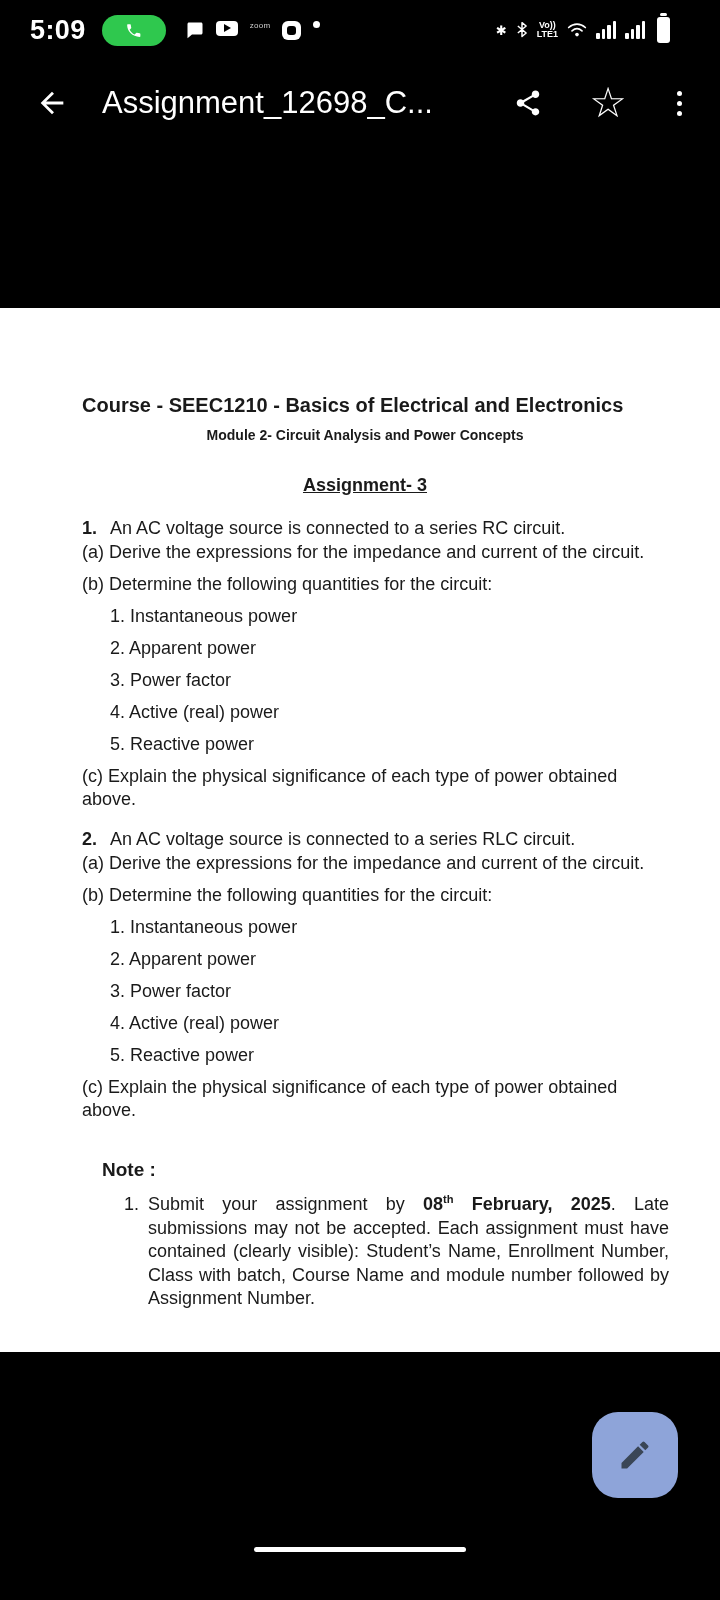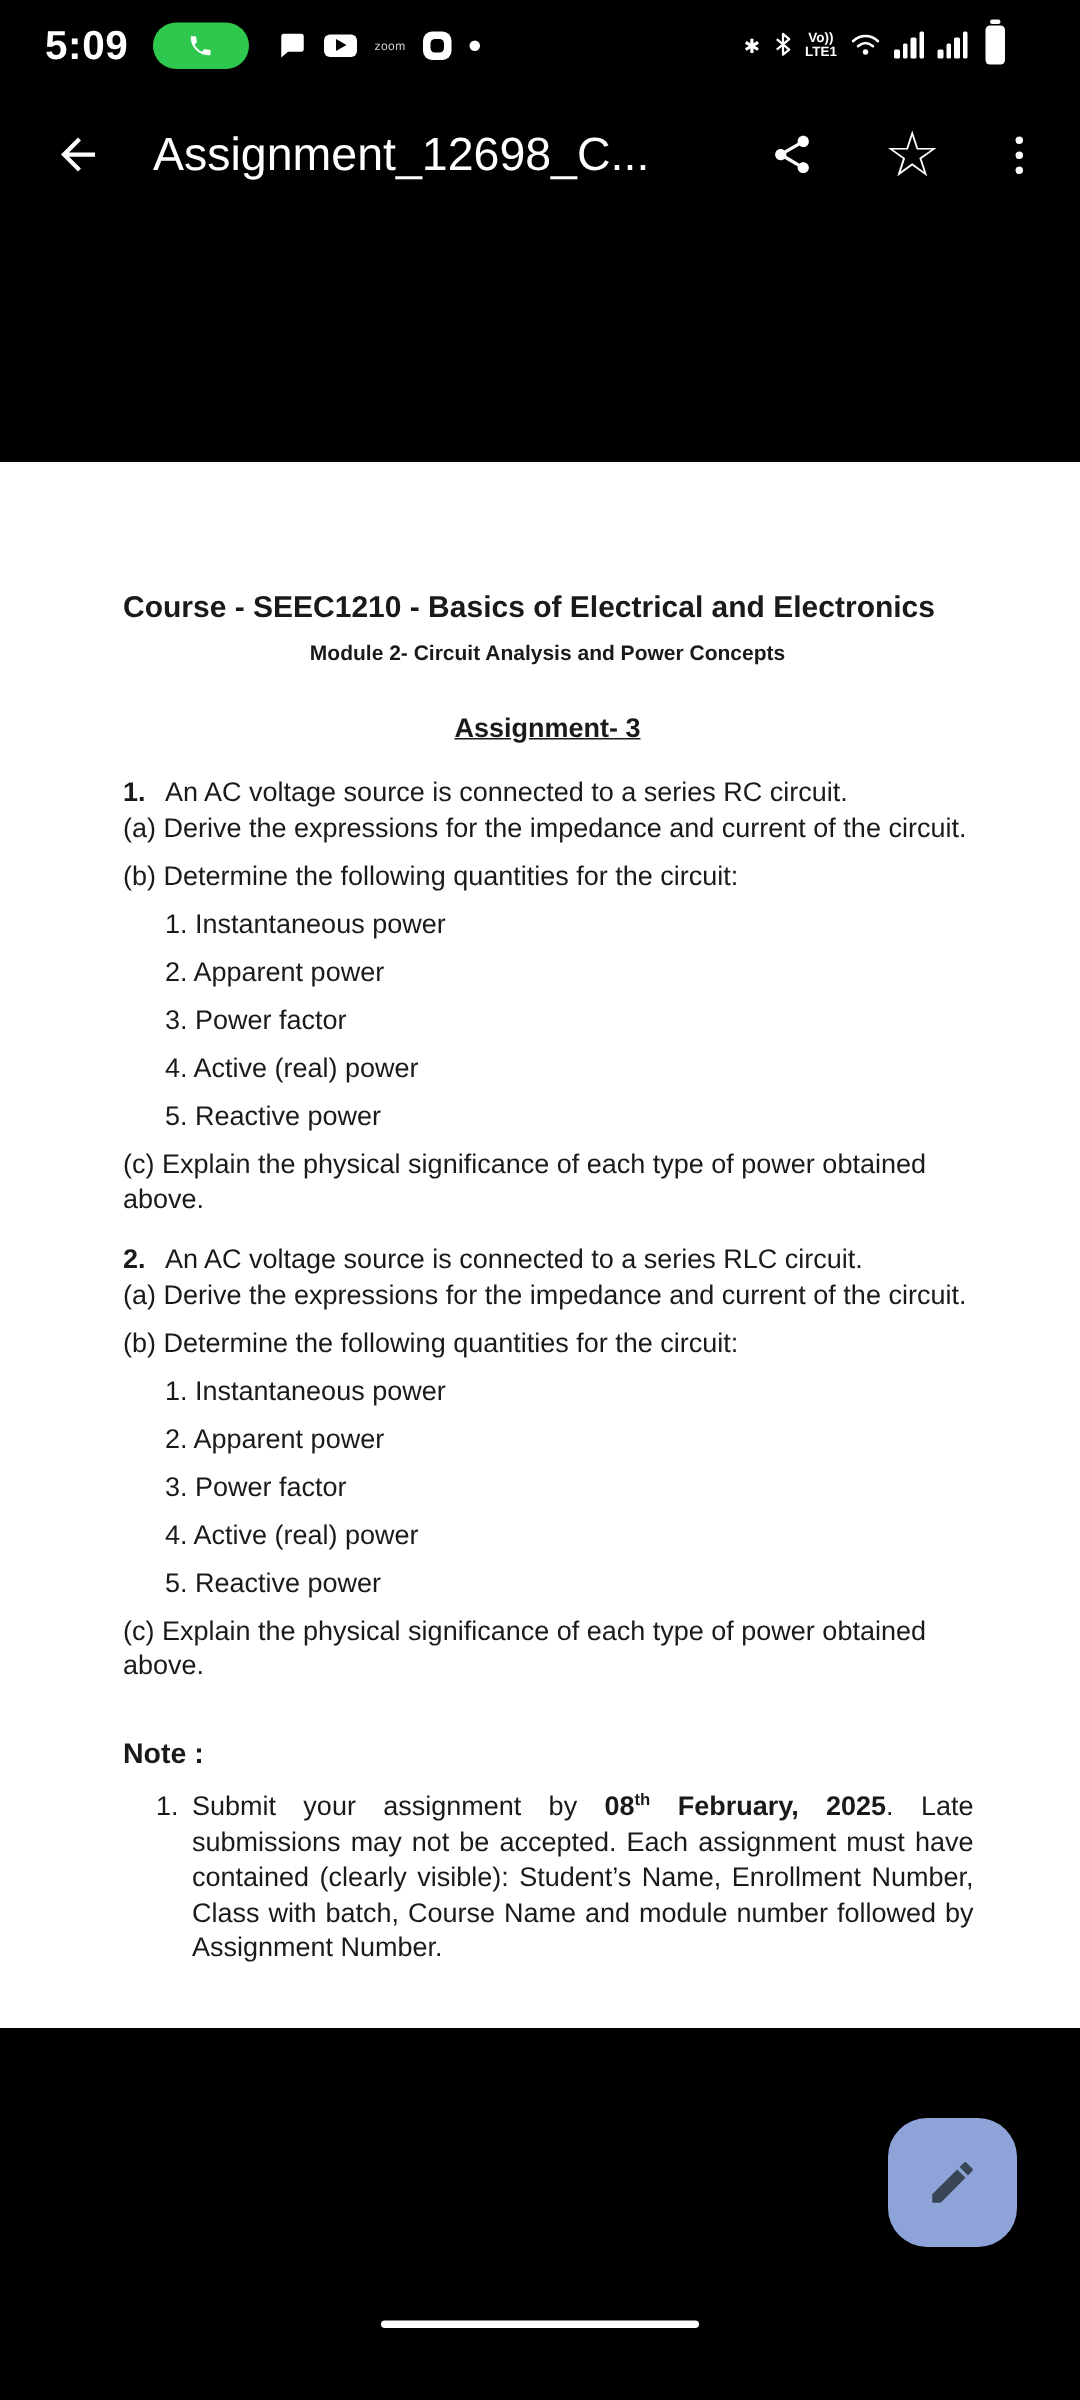--- a/index.html
+++ b/index.html
@@ -15,21 +15,21 @@
   .status-bar {
     position:absolute; top:8px; left:0; right:0; height:44px;
     display:flex; align-items:center; padding:0 50px 0 30px; color:#fff;
   }
   .sb-time { font-size:27px; font-weight:700; letter-spacing:.4px; }
   .call-pill {
     margin-left:16px; width:64px; height:31px; border-radius:16px;
     background:var(--call-pill,#2fc84e);
     display:flex; align-items:center; justify-content:center;
   }
-  .sb-left { display:flex; align-items:center; gap:12px; margin-left:20px; }
+  .sb-left { display:flex; gap:12px; margin-left:20px; }
   .notif-play { width:22px; height:15px; background:#fff; border-radius:4px; position:relative; }
   .notif-play::after { content:""; position:absolute; left:8px; top:3.5px;
     border-left:7px solid #000; border-top:4px solid transparent; border-bottom:4px solid transparent; }
   .notif-squircle { width:19px; height:19px; background:#fff; border-radius:6px;
     display:flex; align-items:center; justify-content:center; }
   .notif-squircle span { width:9px; height:9px; background:#000; border-radius:3px; display:block; }
   .notif-ztext { font-size:8px; color:#cfcfcf; letter-spacing:.3px; }
   .notif-dot { width:7px; height:7px; background:#fff; border-radius:50%; }
 
   .sb-right { margin-left:auto; display:flex; align-items:center; gap:9px; }
@@ -68,21 +68,21 @@
   .question { margin-top:17px; }
   .question.first { margin-top:20px; }
   .q-line { margin:0 0 1px; }
   .q-num { font-weight:700; display:inline-block; width:28px; }
   .q-a { margin:0 0 9px; }
   .q-b { margin:0 0 0; }
   .q-items { list-style:none; margin:0; padding:0 0 0 28px; }
   .q-items li { margin:9px 0; }
   .q-c { margin:9px 0 0; }
 
-  .note { margin-top:36px; }
+  .note { margin-top:36px;margin-left:20px; }
   .note-head { font-weight:700; font-size:19px; margin:0 0 12px; }
   .note-item { display:flex; margin-left:22px; width:545px; }
   .note-num { width:24px; flex:none; }
   .note-text { flex:1; text-align:justify; line-height:23.5px; }
   .note-text b { font-weight:700; }
   .note-text sup { font-size:62%; vertical-align:super; line-height:0; }
 
   
   .fab {
     position:absolute; right:42px; top:1412px; width:86px; height:86px;

